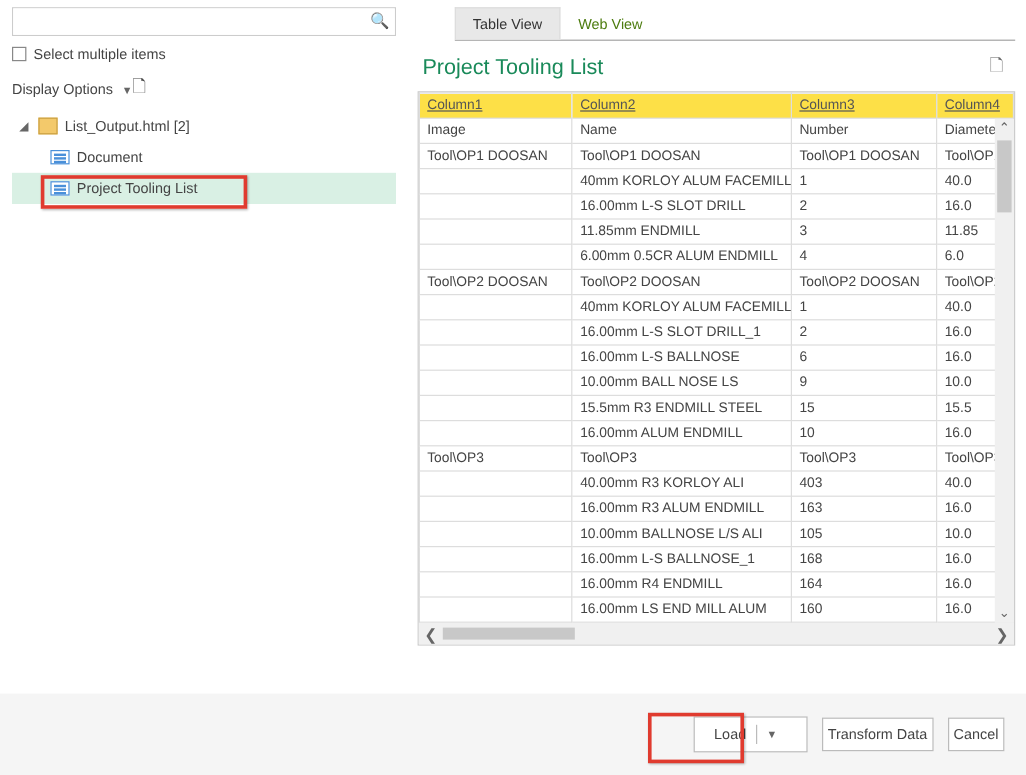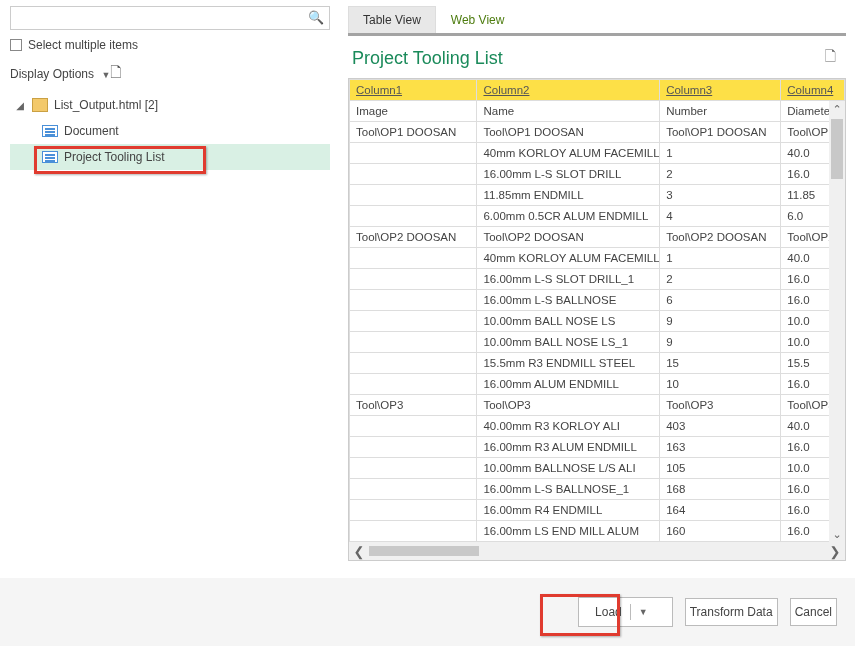--- a/index.html
+++ b/index.html
@@ -22,21 +22,21 @@
 .tree-row { display: flex; align-items: center; height: 26px; padding-left: 4px; }
 .tree-row .exp { width: 12px; text-align: center; color: #666; font-size: 10px; }
 .tree-row .ficon { width: 16px; height: 14px; background: #f3c96b; border: 1px solid #caa043; margin: 0 6px; }
 .tree-row .docicon { width: 16px; height: 12px; background: #fff; border: 1px solid #4a90d9; margin: 0 6px 0 28px; position: relative; }
 .tree-row .docicon::before { content: ""; position: absolute; left: 2px; top: 2px; right: 2px; height: 2px; background: #4a90d9; box-shadow: 0 3px 0 #4a90d9, 0 6px 0 #4a90d9; }
 
 .tree-row.sel { background: #d9f0e4; }
 .sel-border { border: 3px solid #e03b2f; position: absolute; left: 24px; top: 140px; width: 172px; height: 28px; pointer-events: none; box-shadow: 1px 1px 2px rgba(0,0,0,0.3); }
 
 .right-panel { position: absolute; left: 348px; top: 6px; width: 498px; }
-.tabs { display: flex; border-bottom: 3px solid #a3a3a3; }
+.tabs { display: flex; border-bottom: 1px solid #a3a3a3; margin-left: 31px; }
 .tab { padding: 6px 14px; color: #4d7c0f; border: 1px solid transparent; border-bottom: none; }
 .tab.active { background: #e8e8e8; color: #333; border-color: #ddd; }
 
 .preview-title { color: #1a8a5a; font-size: 18px; margin: 10px 0 8px 4px; display: flex; justify-content: space-between; align-items: center; }
 .preview-title .ricon { color: #666; font-size: 14px; margin-right: 10px; }
 
 .table-wrap { border: 1px solid #ccc; position: relative; }
 .data-table { border-collapse: collapse; width: 100%; table-layout: fixed; }
 .data-table th, .data-table td { border: 1px solid #ddd; padding: 3px 6px; text-align: left; font-weight: normal; font-size: 11.5px; white-space: nowrap; overflow: hidden; text-overflow: clip; height: 21px; }
 .data-table th { background: #fde047; color: #555; text-decoration: underline; }
@@ -186,26 +186,20 @@
             <td>16.0</td>
           </tr>
           <tr>
             <td></td>
             <td>10.00mm BALL NOSE LS</td>
             <td>9</td>
             <td>10.0</td>
           </tr>
           <tr>
             <td></td>
-            <td>10.00mm BALL NOSE LS_1</td>
-            <td>9</td>
-            <td>10.0</td>
-          </tr>
-          <tr>
-            <td></td>
             <td>15.5mm R3 ENDMILL STEEL</td>
             <td>15</td>
             <td>15.5</td>
           </tr>
           <tr>
             <td></td>
             <td>16.00mm ALUM ENDMILL</td>
             <td>10</td>
             <td>16.0</td>
           </tr>

